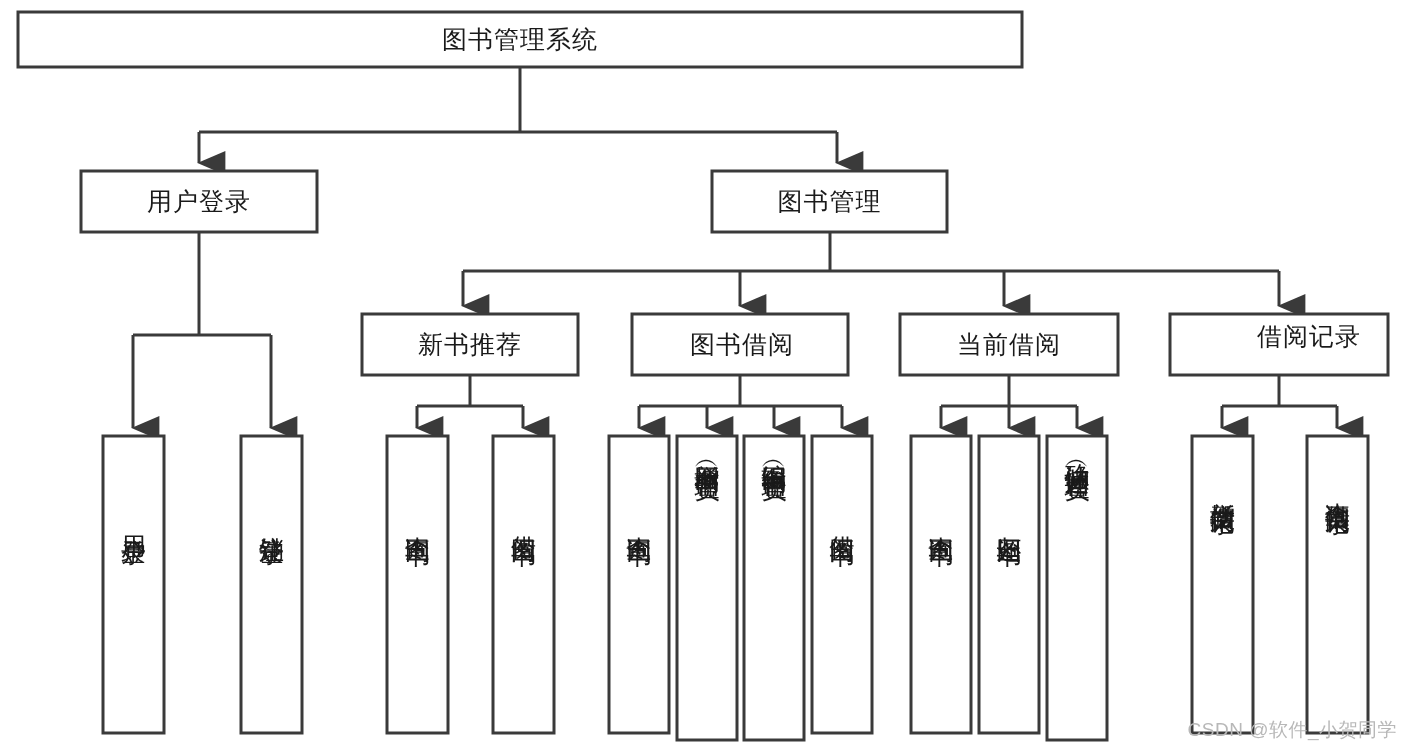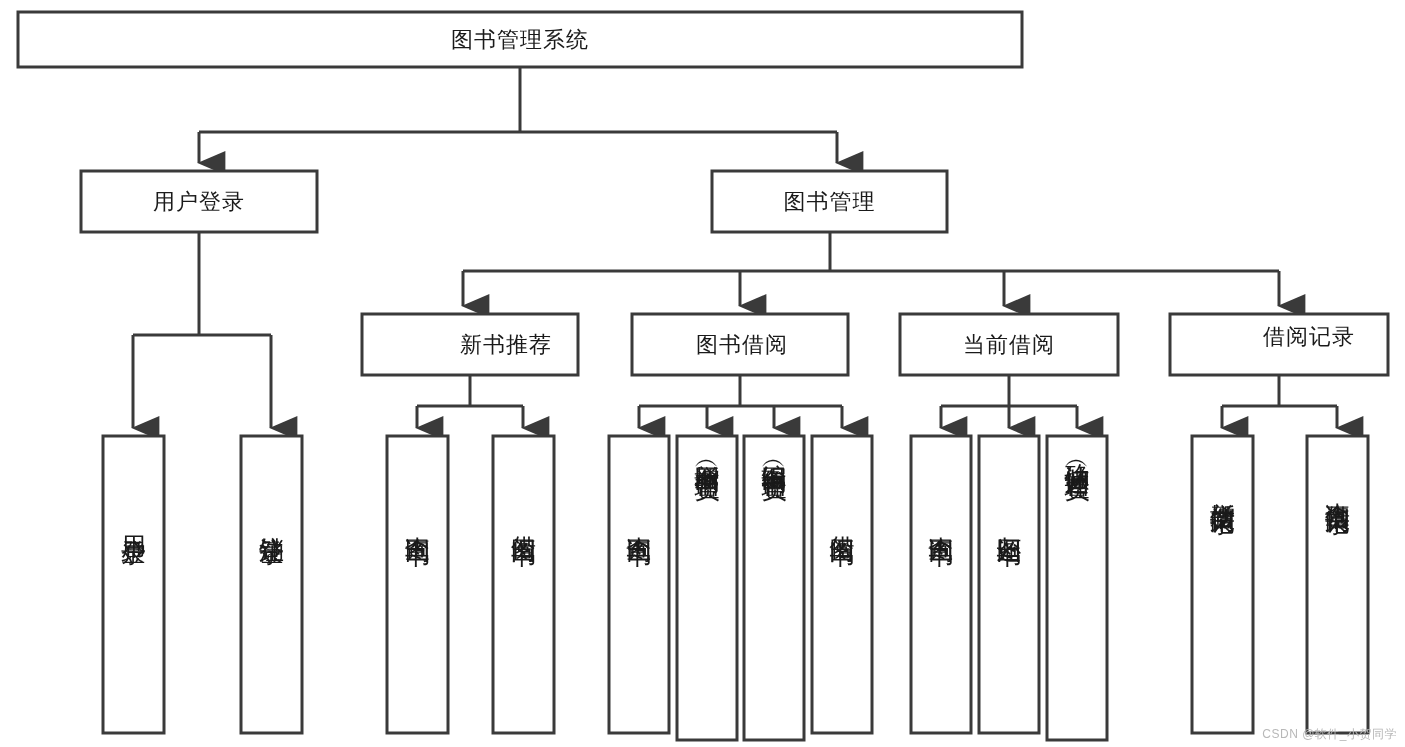--- a/index.html
+++ b/index.html
@@ -59,31 +59,31 @@
     letter-spacing: 2px;
     white-space: nowrap;
   }
   .hlabel-wrap {
     position: absolute;
     display: flex;
     align-items: center;
     justify-content: center;
     pointer-events: none;
     font-family: "Liberation Sans", "DejaVu Sans", sans-serif;
-    font-size: 22px;
+    font-size: 25px;
     color: #1a1a1a;
     letter-spacing: 1px;
     white-space: nowrap;
   }
   #watermark {
     position: absolute;
     right: 8px;
     bottom: 4px;
     font-family: "Liberation Sans", "DejaVu Sans", sans-serif;
-    font-size: 12px;
+    font-size: 19px;
     color: #b8b8b8;
     white-space: nowrap;
     letter-spacing: 0.5px;
   }
 </style>
 </head>
 <body>
 
 <div id="diagram-root">
 
@@ -178,21 +178,21 @@
 
     <rect class="node-box" x="1192" y="436" width="61" height="297"></rect>
     <rect class="node-box" x="1307" y="436" width="61" height="297"></rect>
   </svg>
 
   <div class="hlabel-wrap" style="left:18px; top:12px; width:1004px; height:55px;">图书管理系统</div>
 
   <div class="hlabel-wrap" style="left:81px; top:171px; width:236px; height:61px;">用户登录</div>
   <div class="hlabel-wrap" style="left:712px; top:171px; width:235px; height:61px;border-radius:23px;">图书管理</div>
 
-  <div class="hlabel-wrap" style="left:362px; top:314px; width:216px; height:61px;margin-left:36px;">新书推荐</div>
+  <div class="hlabel-wrap" style="left:362px; top:314px; width:216px; height:61px;">新书推荐</div>
   <div class="hlabel-wrap" style="left:632px; top:314px; width:220px; height:61px;text-align:center;">图书借阅</div>
   <div class="hlabel-wrap" style="left:900px; top:314px; width:218px; height:61px;border-radius:14px;">当前借阅</div>
   <div class="hlabel-wrap" style="left:1170px; top:306px; width:214px; height:61px;margin-left:32px;">借阅记录</div>
 
   <div class="vlabel-wrap" style="left:103px; top:436px; width:61px; height:297px; padding-top:80px;">
     <span class="vlabel-text">用户登录</span>
   </div>
   <div class="vlabel-wrap" style="left:241px; top:436px; width:61px; height:297px; padding-top:80px;">
     <span class="vlabel-text">注销登录</span>
   </div>

